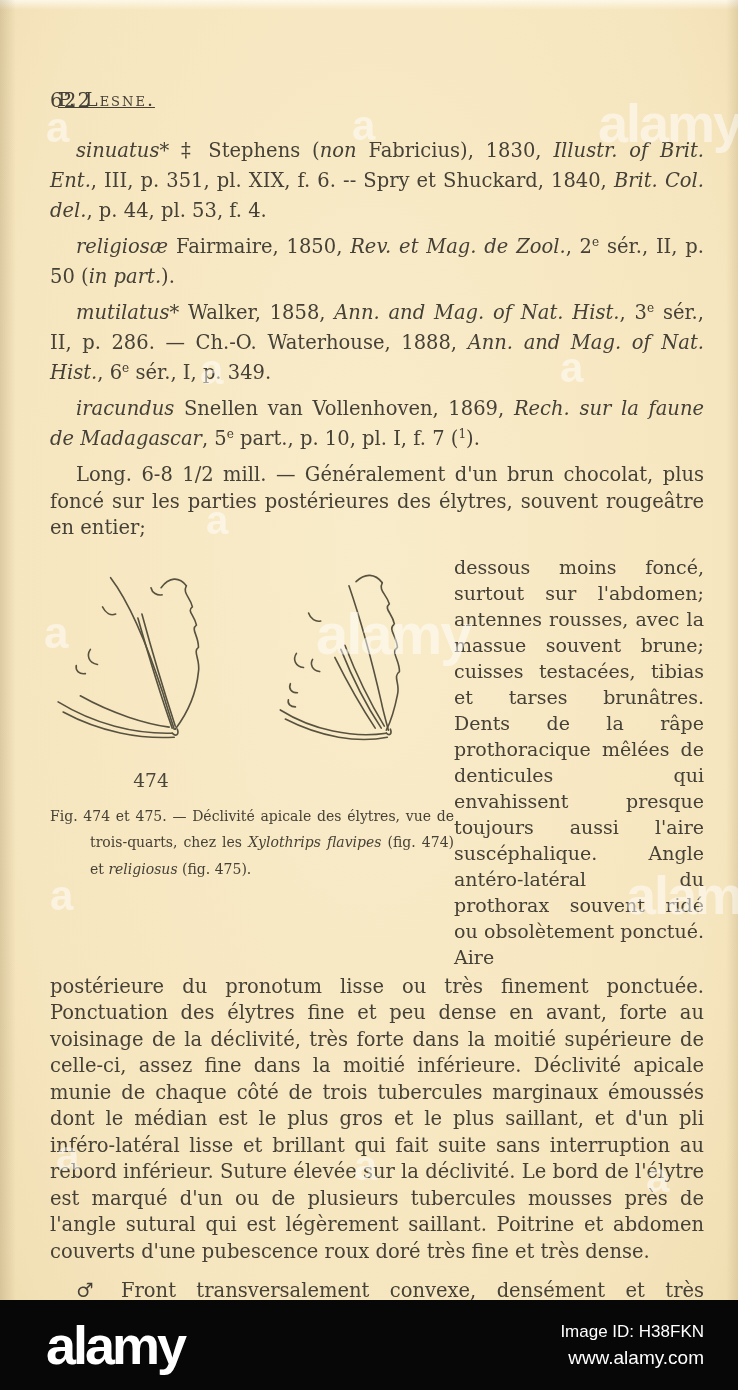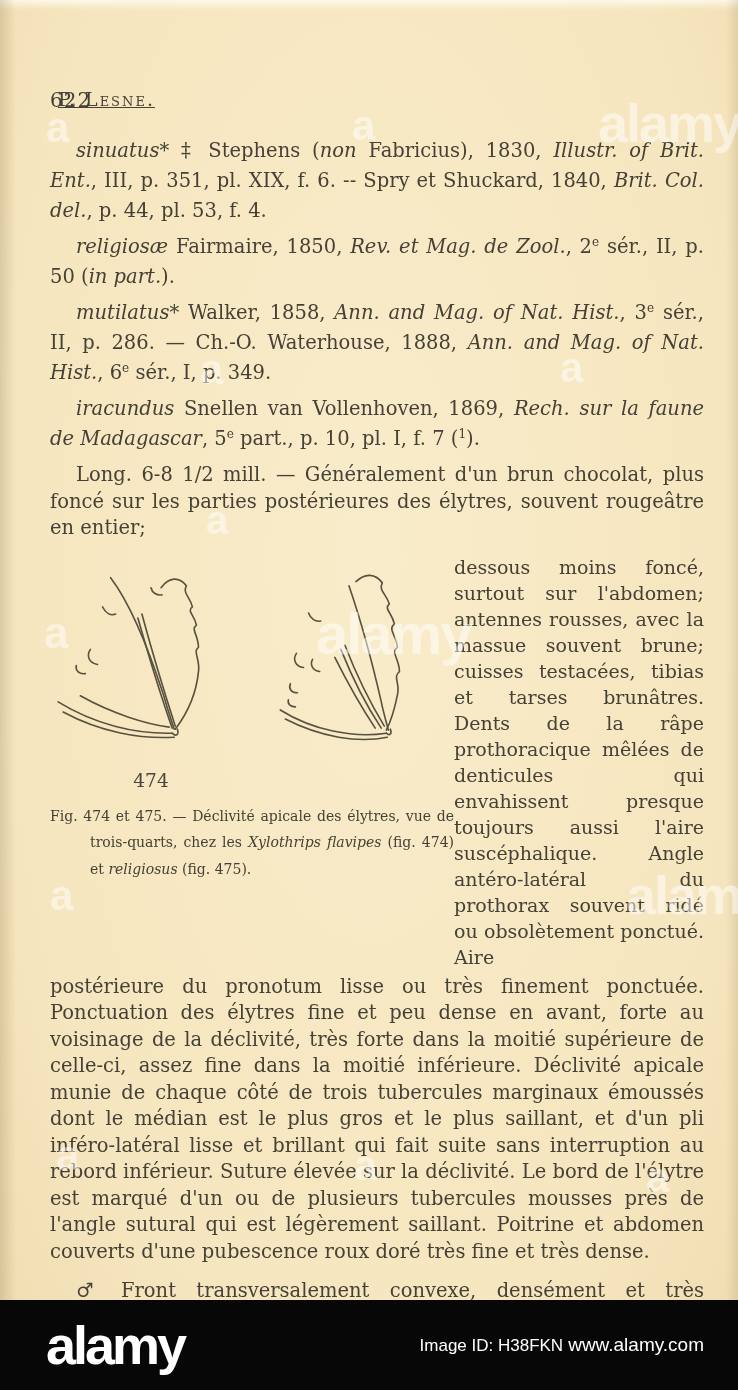--- a/index.html
+++ b/index.html
@@ -48,21 +48,21 @@
     position:absolute;color:rgba(255,255,255,0.5);
     font-family:"Liberation Sans", sans-serif;font-weight:bold;letter-spacing:-2px;
   }
   .alamy-bar{
     position:absolute;left:0;right:0;bottom:0;height:90px;background:#070707;
     display:flex;align-items:center;justify-content:space-between;
     padding:0 34px 0 46px;box-sizing:border-box;z-index:5;
     font-family:"Liberation Sans", sans-serif;
   }
   .alamy-logo{color:#fff;font-size:54px;font-weight:bold;letter-spacing:-3px;line-height:1;}
-  .bar-meta{display:flex;align-items:flex-end;gap:5px;color:#fff;}
+  .bar-meta{display:flex;flex-direction:column;align-items:flex-end;gap:5px;color:#fff;}
   .bar-id{font-size:17px;}
   .bar-url{font-size:19px;font-weight:normal;}
   .drawing path{fill:none;stroke:#57523f;stroke-width:1.6;stroke-linecap:round;stroke-linejoin:round;}
 </style>
 </head>
 <body>
 
 <div class="page">
 
   <div class="watermark-layer" id="wm-layer">

